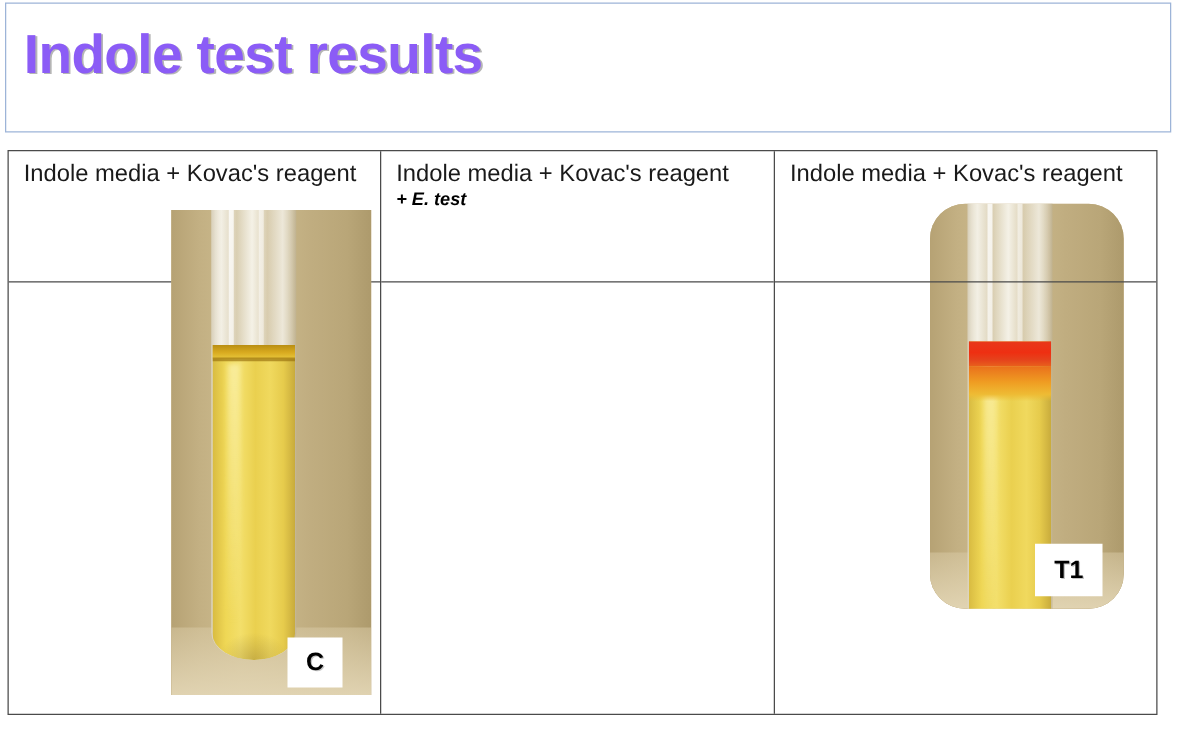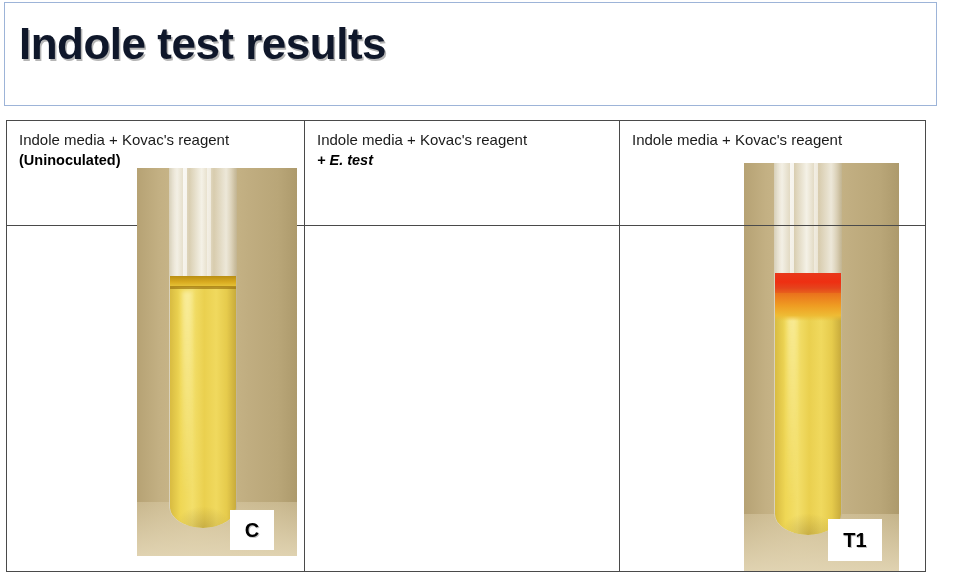--- a/index.html
+++ b/index.html
@@ -26,21 +26,21 @@
     box-sizing: border-box;
     background: #ffffff;
   }
   #page-title {
     position: absolute;
     left: 14px;
     top: 16px;
     font-size: 44px;
     font-weight: bold;
     letter-spacing: -0.5px;
-    color: #0f172a;
+    color: #8b5cf6;
     font-family: "Liberation Sans", sans-serif;
     text-shadow: 1.5px 1.5px 0 rgba(120,120,120,0.55);
     white-space: nowrap;
   }
 
   
   #results-table {
     position: absolute;
     left: 6px;
     top: 120px;
@@ -64,21 +64,21 @@
     position: absolute;
     left: 0; right: 0;
     top: 0;
     height: 105px;
     box-sizing: border-box;
     border-bottom: 1px solid #4a4a4a;
     padding: 9px 0 0 12px;
   }
   .hline1 {
     display: block;
-    font-size: 15px;
+    font-size: 19px;
     color: #1a1a1a;
     line-height: 20px;
     white-space: nowrap;
   }
   .hline2 {
     display: block;
     font-size: 14.5px;
     color: #000000;
     line-height: 21px;
     font-weight: bold;
@@ -86,21 +86,21 @@
   }
   .hline2.italic { font-style: italic; }
 
   
   .photo {
     position: absolute;
     overflow: hidden;
     background: #c2ad7e;
   }
   #photo-c  { left: 130px; top: 47px;  width: 160px; height: 388px; }
-  #photo-t1 { left: 439px; top: 42px;  width: 155px; height: 408px; }
+  #photo-t1 { left: 439px; top: 42px;  width: 155px; height: 324px; border-radius: 28px; }
 
   
   .bg-wall {
     position: absolute; left: 0; right: 0; top: 0; bottom: 0;
     background:
       linear-gradient(to right,
         #b6a274 0%, #c3b083 14%, #cdbb8e 34%, #c9b78a 52%,
         #c0ad80 70%, #b9a678 88%, #ad9a6c 100%);
   }
   .bg-bench {
@@ -196,21 +196,20 @@
 
 <div id="title-box">
   <div id="page-title">Indole test results</div>
 </div>
 
 <div id="results-table">
 
   <div class="tbl-col col-0">
     <div class="cell-head">
       <span class="hline1">Indole media + Kovac's reagent</span>
-      <span class="hline2">(Uninoculated)</span>
     </div>
 
     <div class="photo" id="photo-c">
       <div class="bg-wall"></div>
       <div class="bg-bench"></div>
 
       <div class="tube" style="left:32px; top:-40px; width:68px; height:400px;">
 
         <div class="tube-glass-hilite" style="left:14px;"></div>
         <div class="tube-glass-hilite" style="left:38px; opacity:.7;"></div>

